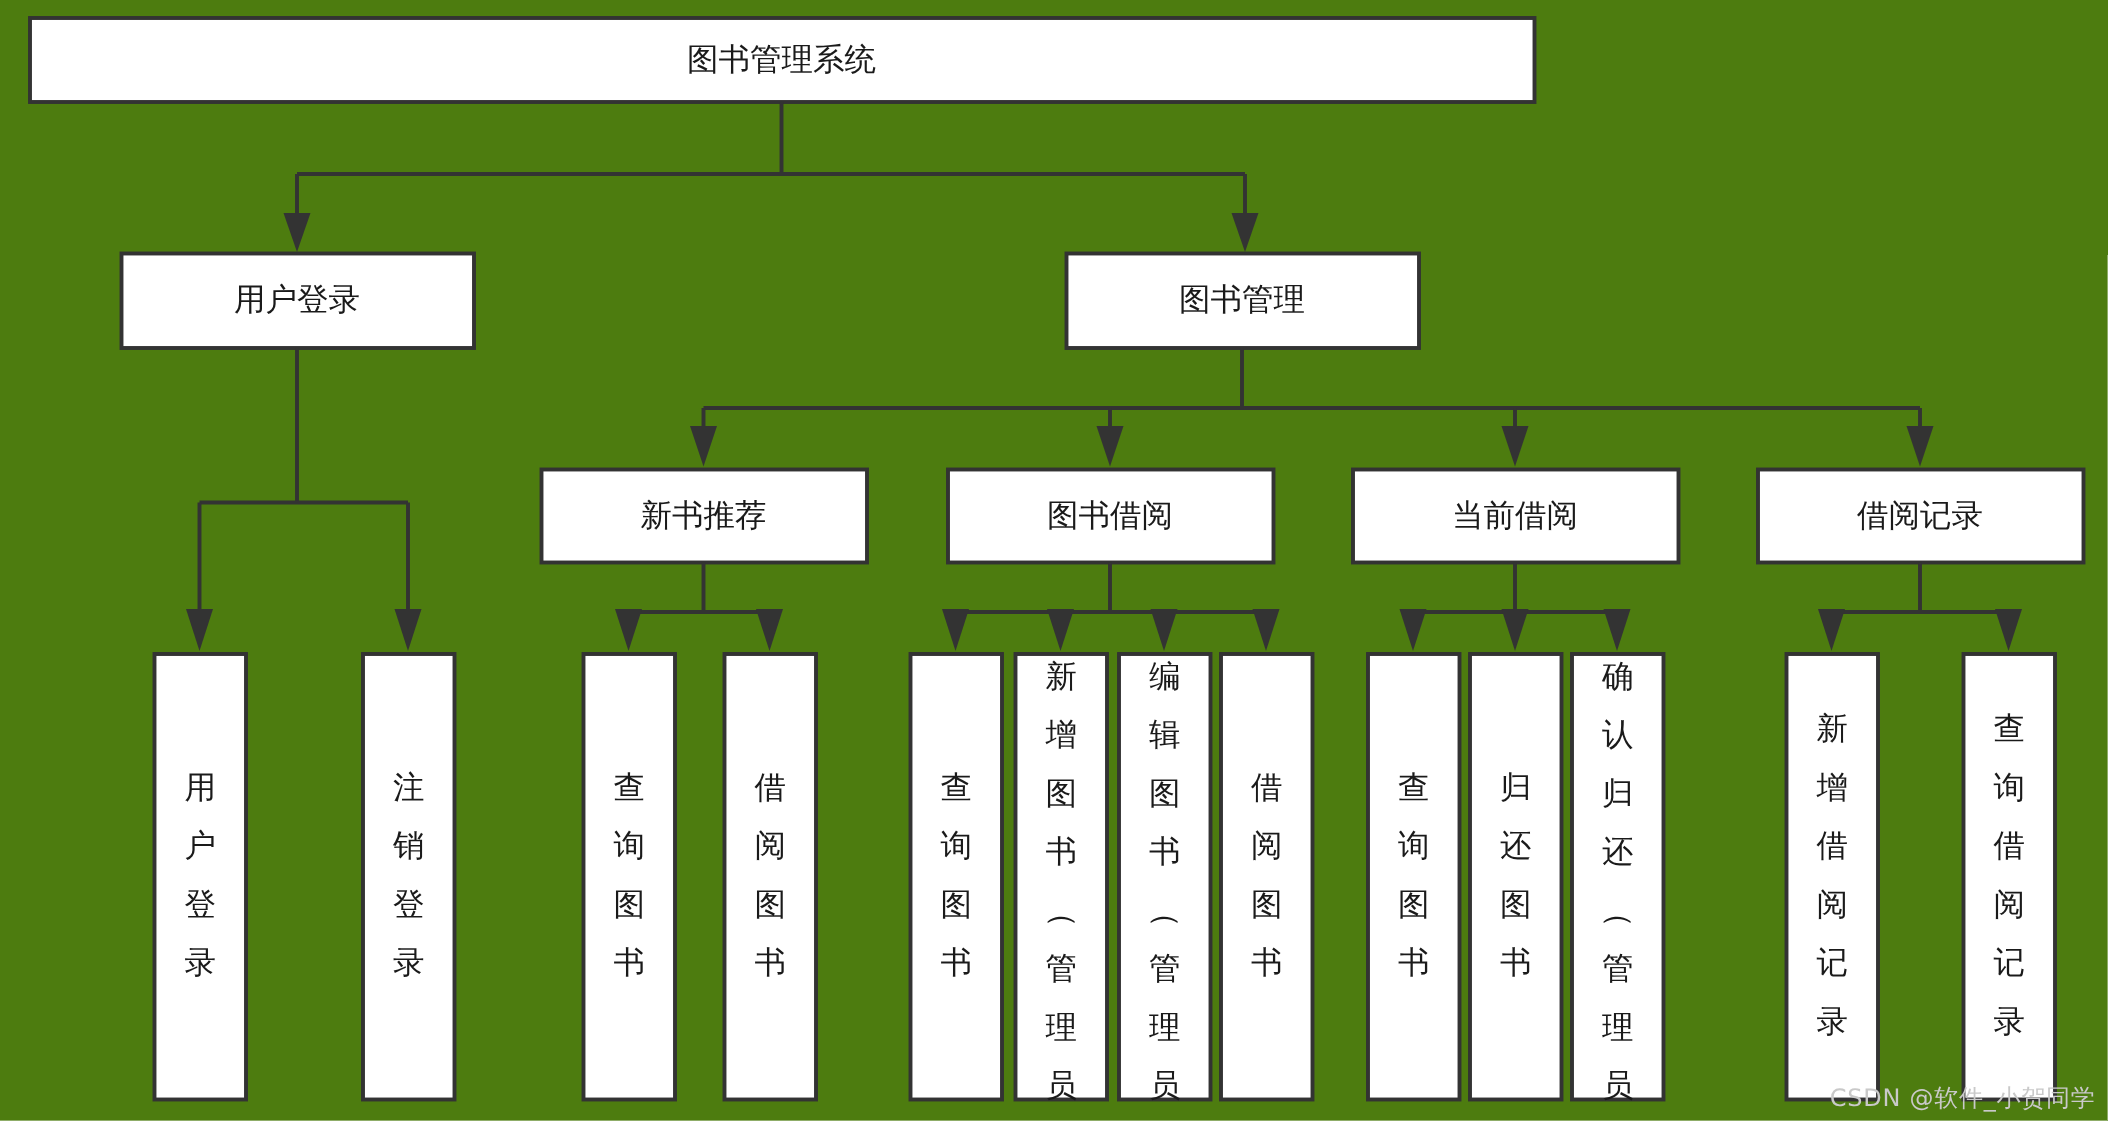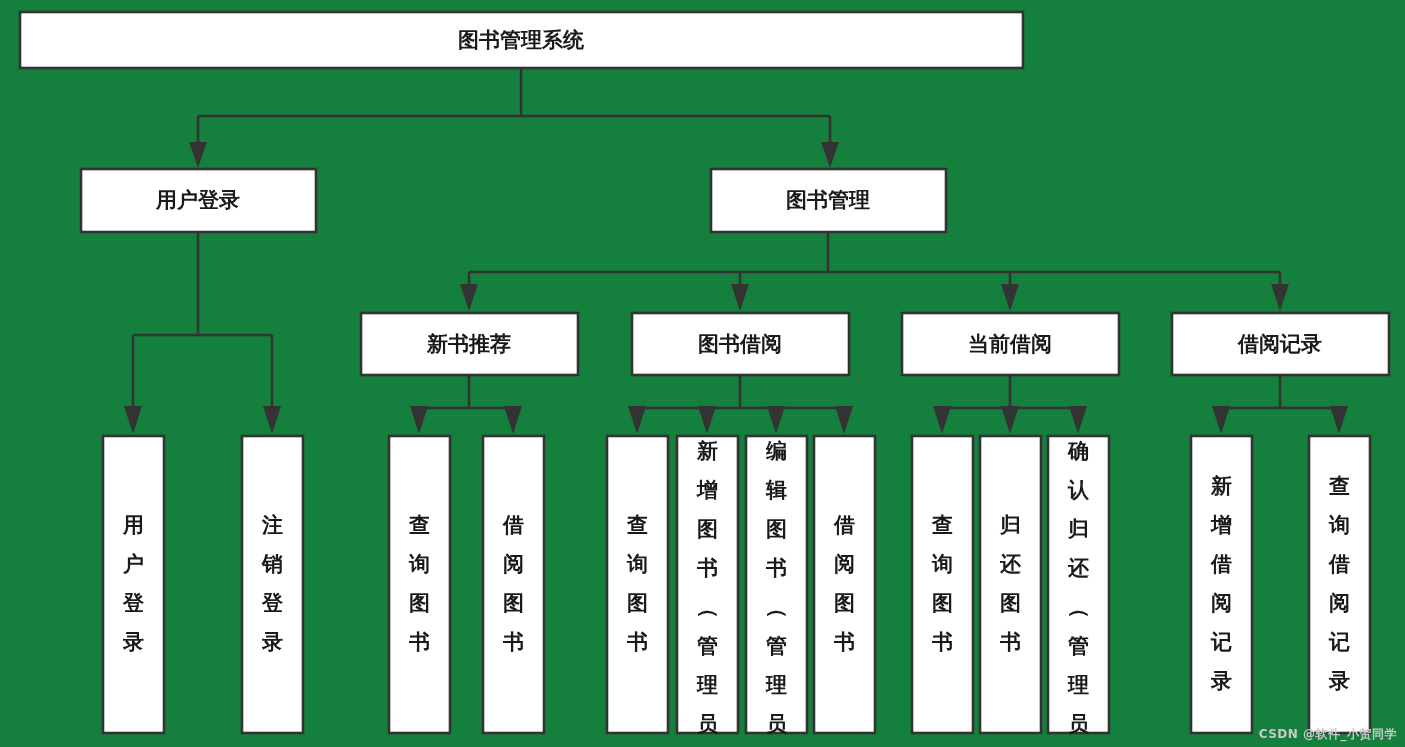--- a/index.html
+++ b/index.html
@@ -11,22 +11,21 @@
   body {
     width: 1405px;
     height: 747px;
     font-family: "DejaVu Sans", "Liberation Sans", sans-serif;
     overflow: hidden;
   }
   #diagram-root {
     position: relative;
     width: 1405px;
     height: 747px;
-    background: #15803d;
-    font-weight: bold;
+    background: #4d7c0f;
   }
   svg#flowchart {
     position: absolute;
     left: 0;
     top: 0;
     width: 1405px;
     height: 747px;
     display: block;
   }
   .node-rect {
@@ -54,21 +53,21 @@
   .leaf-label {
     fill: #1a1a1a;
     font-family: "DejaVu Sans", "Liberation Sans", sans-serif;
     font-size: 21px;
   }
   .watermark {
     position: absolute;
     right: 8px;
     bottom: 4px;
     color: #c9c9c9;
-    font-size: 12px;
+    font-size: 16px;
     font-family: "DejaVu Sans", "Liberation Sans", sans-serif;
     white-space: nowrap;
     letter-spacing: 0.5px;
     user-select: none;
   }
 </style>
 </head>
 <body>
 
 <div id="diagram-root">

